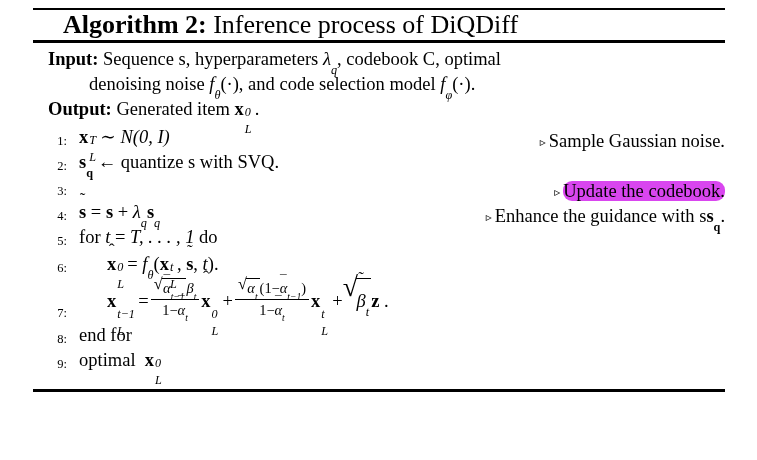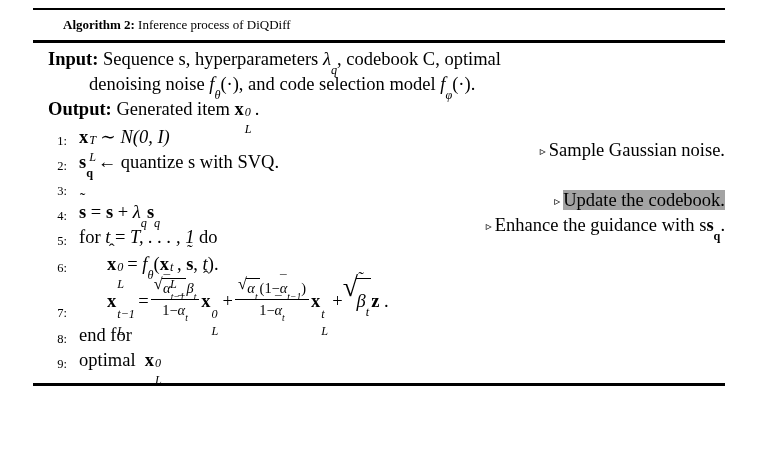--- a/index.html
+++ b/index.html
@@ -32,30 +32,30 @@
     background: #000;
     width: 100%;
   }
   .rule-bottom {
     height: 3px;
     background: #000;
     width: 100%;
   }
 
   .algo-title {
-    font-size: 13px;
+    font-size: 26px;
     line-height: 30px;
     padding-left: 30px;
     white-space: nowrap;
   }
   .algo-title .t-bold { font-weight: bold; }
 
   .body-area {
     padding-top: 4px;
-    padding-bottom: 10px;
+    padding-bottom: 16px;
     position: relative;
   }
 
   
   .io-line {
     position: relative;
     font-size: 18.5px;
     line-height: 25px;
     padding-left: 15px;
     white-space: nowrap;
@@ -87,27 +87,28 @@
     padding-left: 46px;
     display: inline-block;
   }
   .indent1 { padding-left: 74px; }
 
   .kw { font-weight: normal; }
 
   .cmt {
     position: absolute;
     right: 0px;
-    top: 13px;
+    top: 4px;
     font-size: 18.5px;
     line-height: 25px;
     white-space: nowrap;
   }
   .cmt-hl {
-    background: #a3a3a3;
+    background: #d946ef;
+    border-radius: 9px;
   }
   .tri {
     font-size: 12px;
     vertical-align: 1px;
     padding-right: 3px;
   }
 
   
   .mi { font-style: italic; }
   .mb { font-weight: bold; font-style: normal; }

